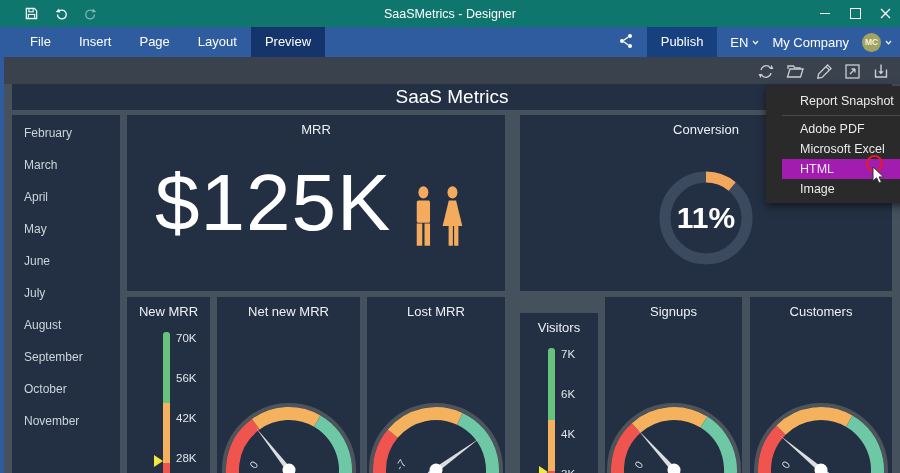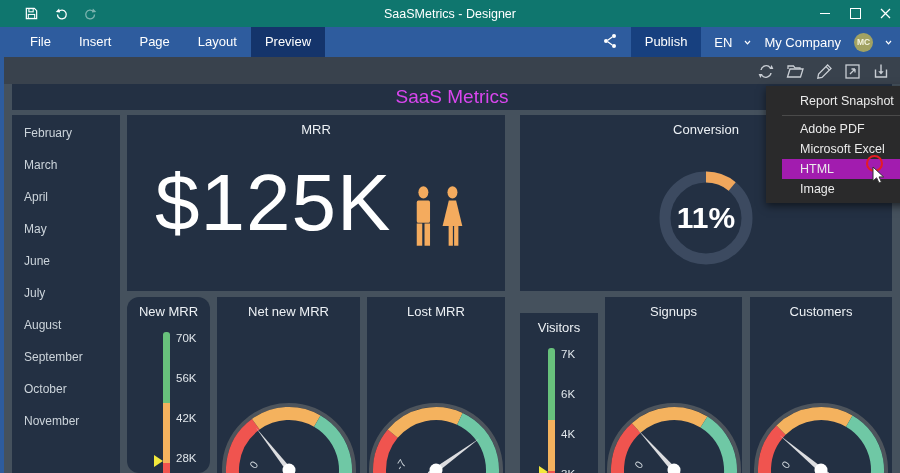--- a/index.html
+++ b/index.html
@@ -16,46 +16,46 @@
   .min-glyph{width:10px;height:1.5px;background:#fff;}
   .max-glyph{width:9px;height:9px;border:1.2px solid #fff;}
 
   
   .menubar{position:absolute;left:0;top:27px;width:900px;height:30px;background:#2e5c9e;display:flex;align-items:center;color:#fff;font-size:13px;}
   .menu-left{display:flex;align-items:center;height:30px;padding-left:16px;}
   .menu-item{padding:0 14px;line-height:30px;}
   .menu-item.active{background:#14346b;}
   .menu-right{position:absolute;right:8px;top:0;height:30px;display:flex;align-items:center;gap:13px;}
   .publish-btn{background:#17407f;height:30px;line-height:30px;padding:0 14px;color:#fff;}
-  .lang,.account{display:flex;align-items:center;gap:12px;}
+  .lang,.account{display:flex;align-items:center;gap:4px;}
   .avatar{width:19px;height:19px;border-radius:50%;background:#a2a262;color:#f4f4df;font-size:8.5px;font-weight:bold;display:flex;align-items:center;justify-content:center;}
   .chev{display:block;}
 
   
   .strip{position:absolute;left:0;top:57px;width:900px;height:27px;background:#39424d;}
   .left-border{position:absolute;left:0;top:57px;width:4px;height:416px;background:#2e5c9e;z-index:5;}
   .toolbar{position:absolute;right:10px;top:59px;height:24px;display:flex;align-items:center;gap:11px;}
   .toolbar svg{display:block;}
 
   
-  .page-header{position:absolute;left:12px;top:84px;width:880px;height:26px;background:#233043;display:flex;align-items:center;justify-content:center;color:#d946ef;font-size:19px;}
+  .page-header{position:absolute;left:12px;top:84px;width:880px;height:26px;background:#233043;display:flex;align-items:center;justify-content:center;color:#ffffff;font-size:19px;}
 
   
   .card{position:absolute;background:#233043;overflow:hidden;}
   .card-title{position:absolute;top:7px;left:0;right:0;text-align:center;font-size:13px;color:#edf1f5;}
   #card-sidebar{left:12px;top:115px;width:108px;height:358px;padding-top:2px;box-sizing:border-box;}
   .month{height:32px;line-height:32px;padding-left:12px;font-size:12px;color:#ccd4db;}
   .month.selected{background:#e08338;color:#fff;margin:3px;height:30px;line-height:30px;border-radius:2px;padding-left:9px;}
   #card-mrr{left:127px;top:115px;width:378px;height:176px;}
   .kpi-value{position:absolute;left:28px;top:42px;font-size:80px;color:#fff;letter-spacing:1px;}
   .kpi-people{position:absolute;left:286px;top:71px;}
   #card-conversion{left:520px;top:115px;width:372px;height:176px;}
   .donut-wrap{position:absolute;left:126px;top:43px;width:120px;height:120px;}
   .donut-label{position:absolute;left:0;top:0;width:120px;height:120px;display:flex;align-items:center;justify-content:center;color:#fff;font-size:30px;font-weight:bold;}
-  #card-newmrr{left:127px;top:297px;width:83px;height:176px;border-radius:12px;}
+  #card-newmrr{left:127px;top:297px;width:83px;height:176px;}
   #card-netnewmrr{left:217px;top:297px;width:143px;height:176px;}
   #card-lostmrr{left:367px;top:297px;width:138px;height:176px;}
   #card-visitors{left:520px;top:297px;width:78px;height:176px;margin-top:16px;}
   #card-signups{left:605px;top:297px;width:137px;height:176px;}
   #card-customers{left:750px;top:297px;width:142px;height:176px;}
   .vgauge{position:absolute;left:0;top:0;right:0;bottom:0;}
   .vg-bar{position:absolute;width:7px;top:35px;height:145px;border-radius:3px 3px 0 0;}
   .vg-tick{position:absolute;font-size:11.5px;color:#e0e6eb;line-height:14px;}
   .vg-marker{position:absolute;width:0;height:0;border-top:6px solid transparent;border-bottom:6px solid transparent;}
   .rgauge{position:absolute;top:46px;width:150px;height:130px;}

